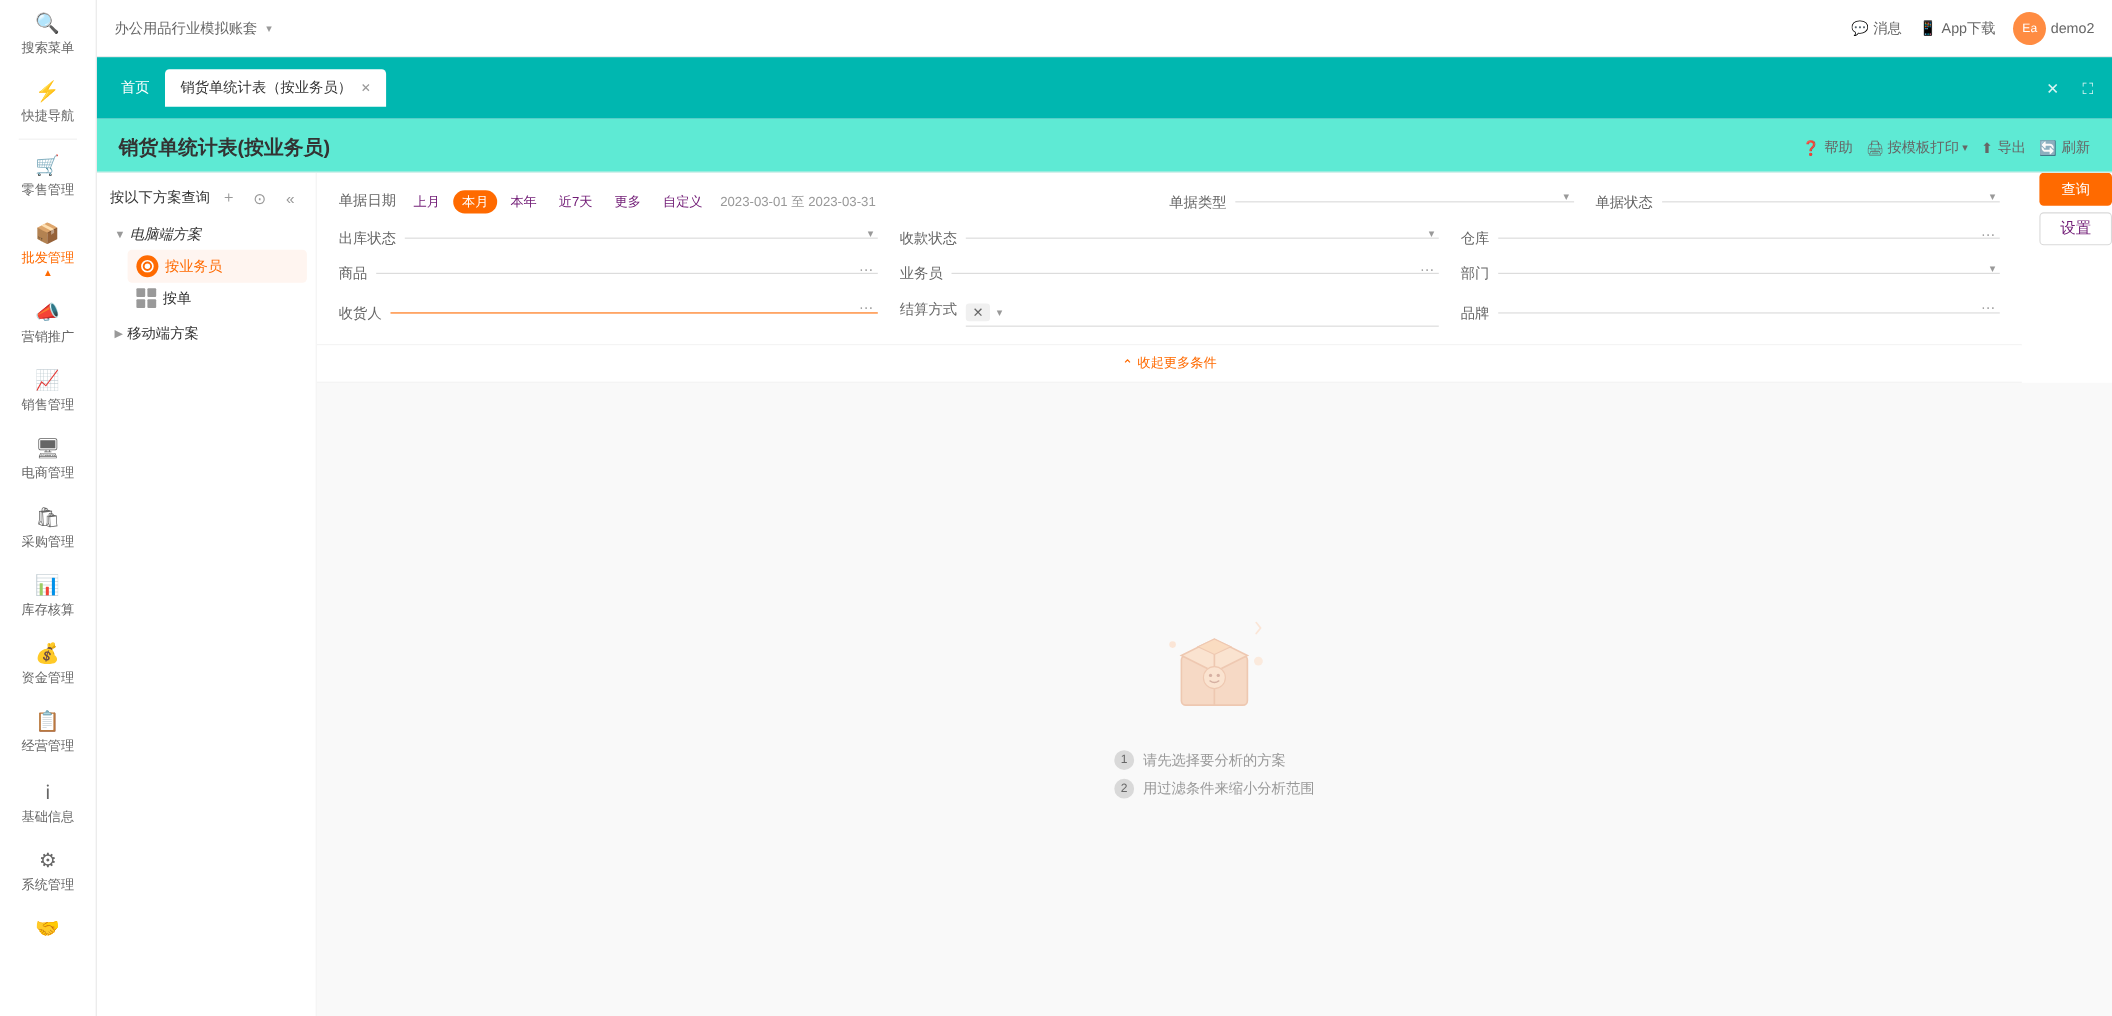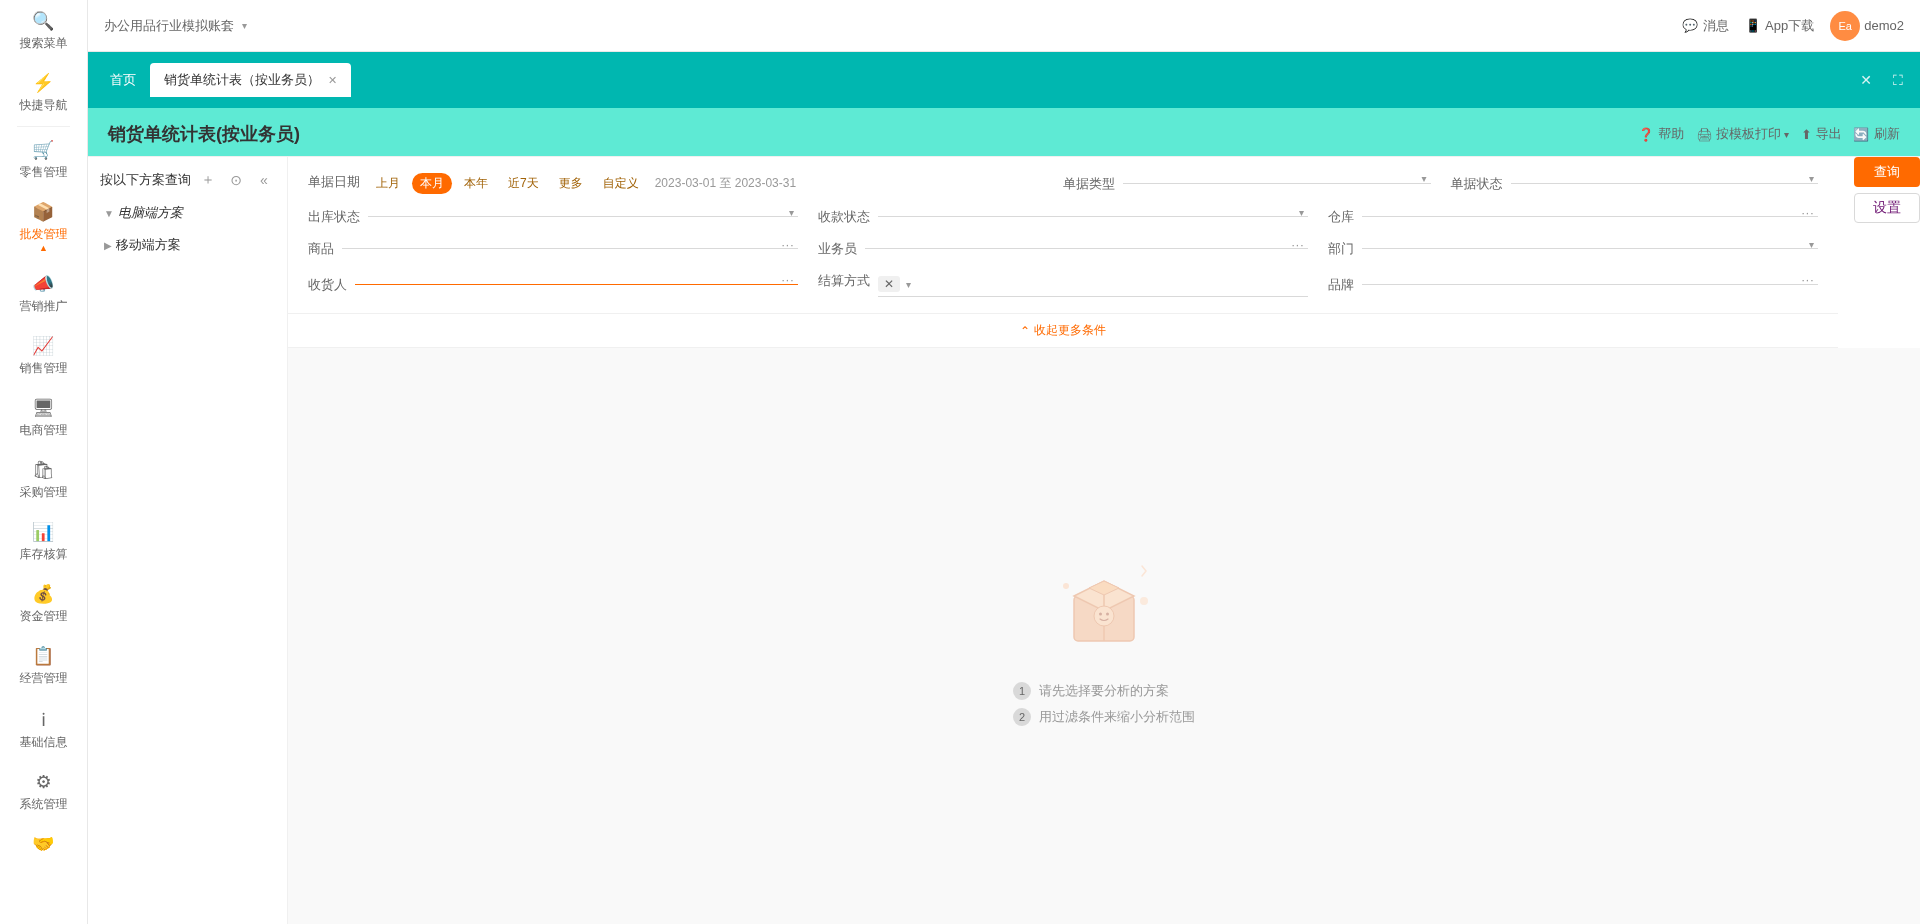--- a/index.html
+++ b/index.html
@@ -385,21 +385,21 @@
     }
     .date-filter {
       display: flex;
       align-items: center;
       gap: 4px;
       flex: 1;
     }
     .date-tab {
       padding: 2px 8px;
       font-size: 12px;
-      color: #a16207;
+      color: #701a75;
       cursor: pointer;
       border-radius: 3px;
     }
     .date-tab.active-date {
       background: #ff6a00;
       color: #fff;
       border-radius: 12px;
     }
     .date-range {
       font-size: 12px;
@@ -650,20 +650,40 @@
             <div class="panel-icon-btn">«</div>
           </div>
         </div>
 
         <div class="tree-section">
 
           <div class="tree-item">
             <span class="tree-arrow">▼</span>
             <span class="tree-label">电脑端方案</span>
           </div>
+          <div class="tree-child">
+            <div class="tree-child-item selected">
+              <div class="orange-dot">
+                <svg width="12" height="12" viewBox="0 0 12 12">
+                  <circle cx="6" cy="6" r="5" fill="none" stroke="#fff" stroke-width="1.5"></circle>
+                  <circle cx="6" cy="6" r="2.5" fill="#fff"></circle>
+                </svg>
+              </div>
+              <span>按业务员</span>
+            </div>
+            <div class="tree-child-item2">
+              <div class="grid-icon">
+                <span></span>
+                  <span></span>
+                  <span></span>
+                  <span></span>
+              </div>
+              <span>按单</span>
+            </div>
+          </div>
 
           <div class="tree-collapse-item mobile-section">
             <span class="tree-arrow">▶</span>
             <span>移动端方案</span>
           </div>
         </div>
       </div>
 
       <div class="right-panel">
         <div class="filter-main-row">

